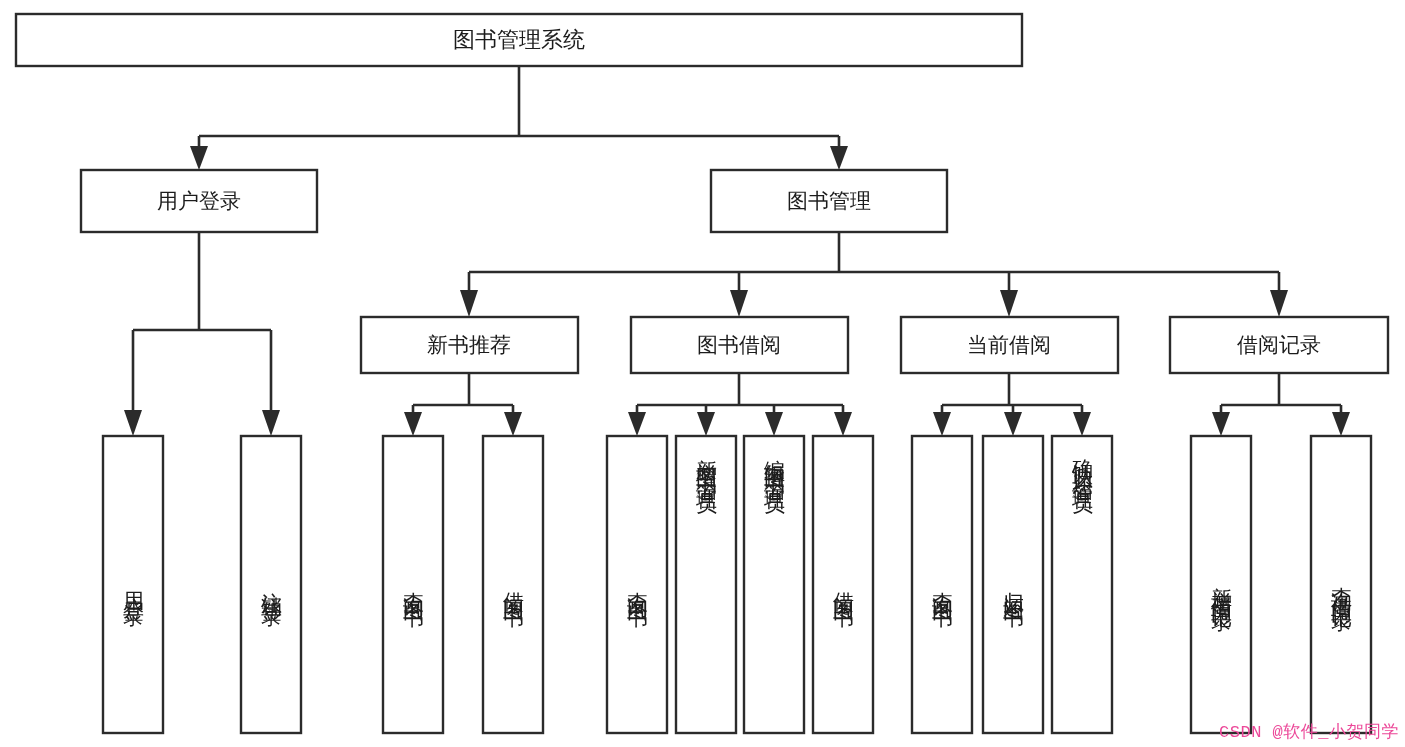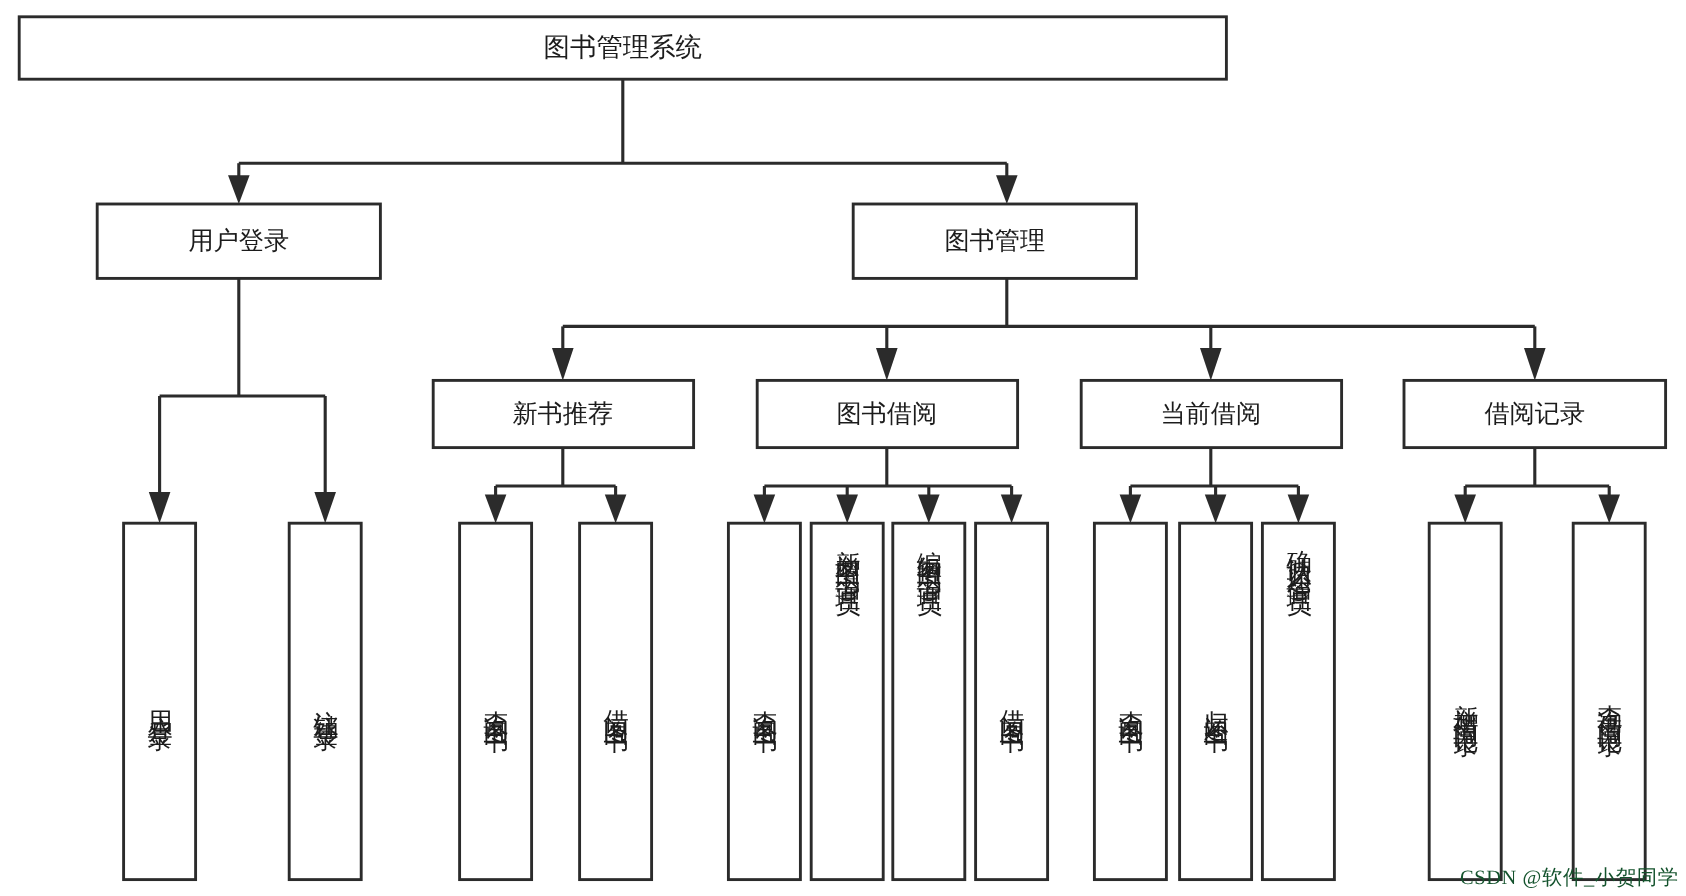--- a/index.html
+++ b/index.html
@@ -70,23 +70,23 @@
     font-size: 21px;
     line-height: 1;
     letter-spacing: 5px;
     color: #1c1c1c;
     white-space: nowrap;
   }
   .watermark {
     position: absolute;
     right: 6px;
     bottom: 4px;
-    font-family: Liberation Serif, serif;
+    font-family: Liberation Mono, monospace;
     font-size: 17px;
-    color: #14532d;
+    color: #ec4899;
     white-space: nowrap;
     letter-spacing: 0.5px;
   }
 </style>
 </head>
 <body>
 
 <div id="diagram-root">
 
   <svg class="diagram-svg" viewBox="0 0 1405 747">

